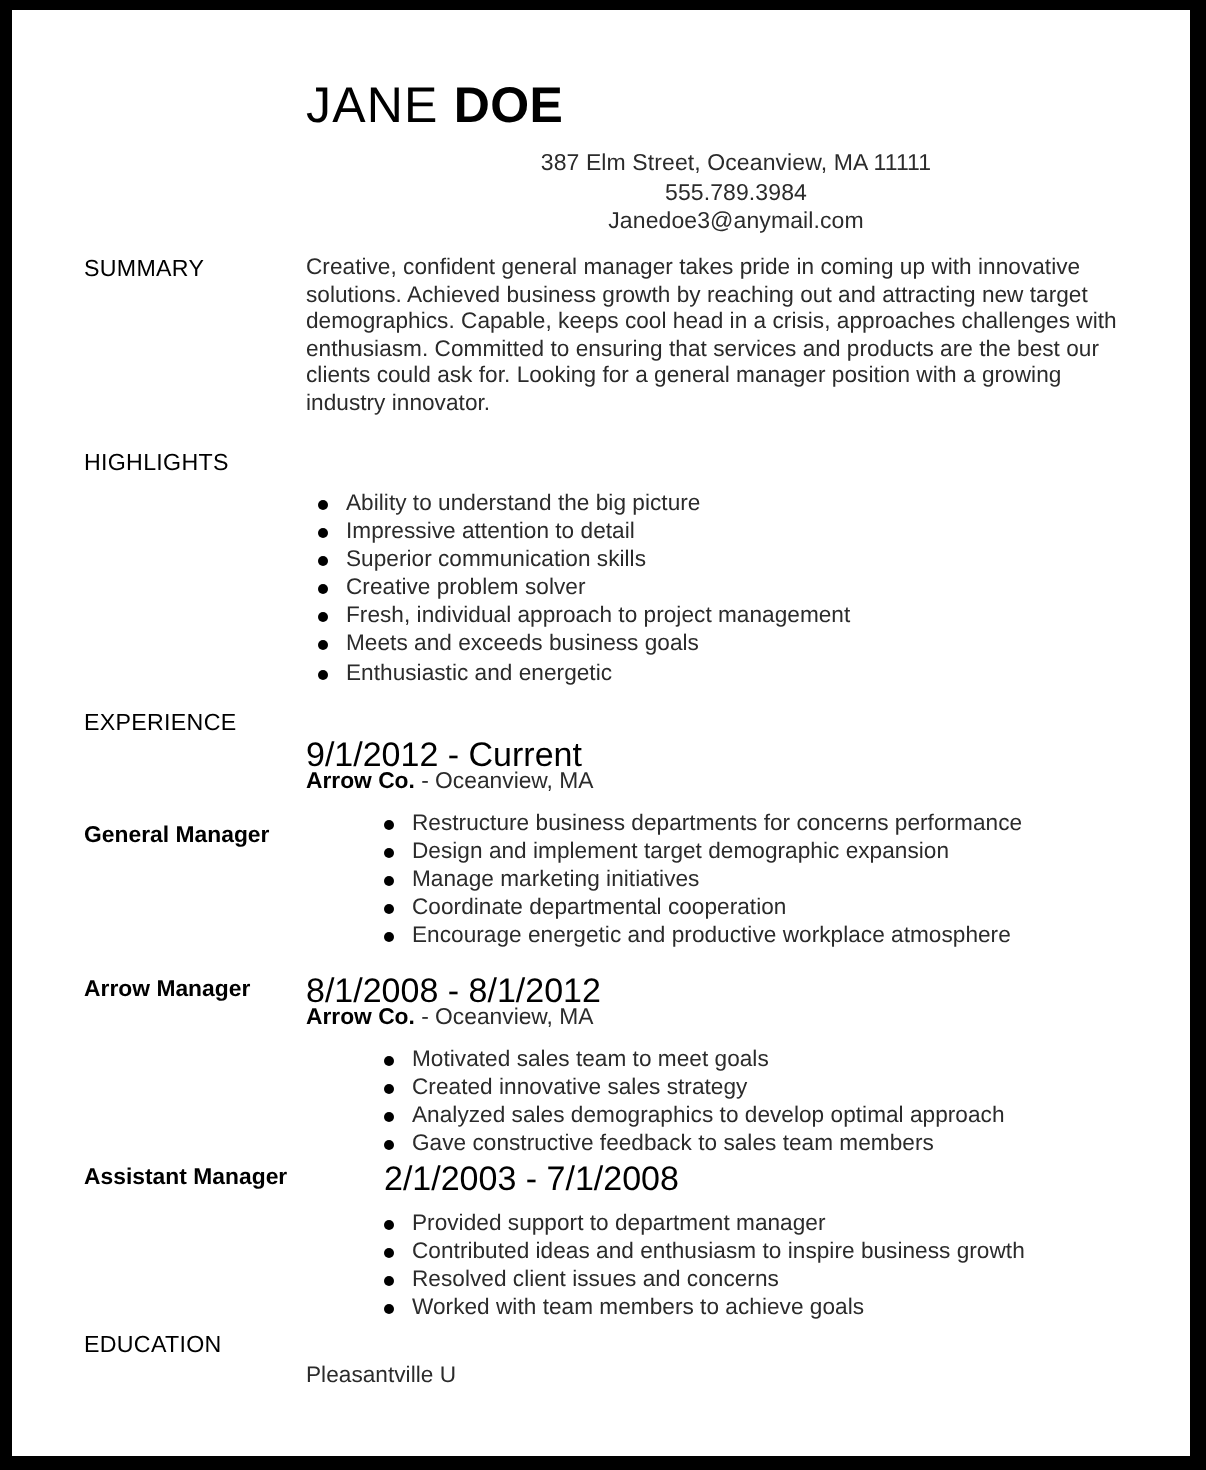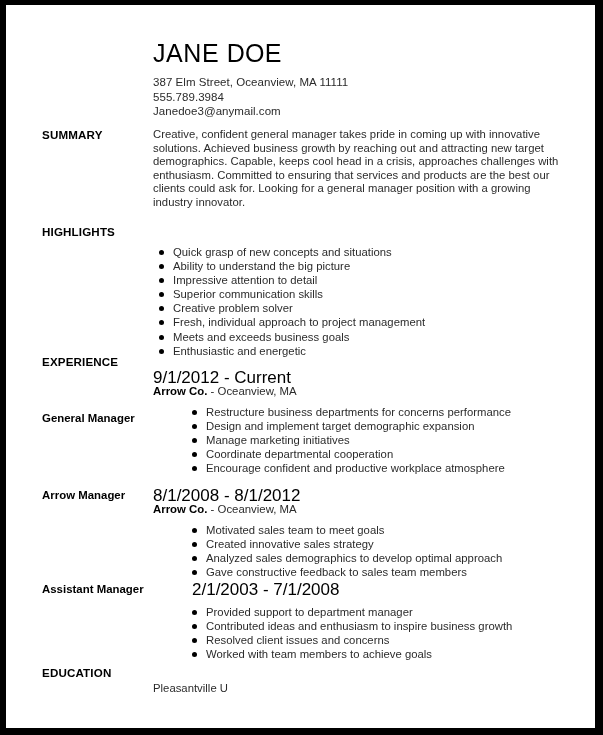--- a/index.html
+++ b/index.html
@@ -38,47 +38,48 @@
     line-height: 30px;
     letter-spacing: 0.6px;
     color: #000000;
     white-space: nowrap;
     font-weight: 300;
   }
   #candidate-name .given {
     font-weight: 300;
   }
   #candidate-name .family {
-    font-weight: 400;
+    font-weight: 700;
     letter-spacing: 0.2px;
   }
   #contact-block {
     margin-top: 7px;
     font-size: 11.5px;
     line-height: 14.6px;
     color: #2b2b2b;
     letter-spacing: 0.05px;
+    text-align: center;
   }
   .contact-line {
     white-space: nowrap;
   }
 
   
   .section {
     position: absolute;
     left: 0;
     width: 589px;
   }
   .section-label {
     position: absolute;
     left: 36px;
     top: 0;
     width: 110px;
     font-size: 11.6px;
-    font-weight: 700;
+    font-weight: 400;
     letter-spacing: 0.15px;
     color: #000000;
     text-transform: uppercase;
   }
   .section-body {
     position: absolute;
     left: 147px;
     top: 0;
     width: 410px;
   }
@@ -173,21 +174,20 @@
     <div class="section-label">SUMMARY</div>
     <div class="section-body">
       <div class="para">Creative, confident general manager takes pride in coming up with innovative solutions. Achieved business growth by reaching out and attracting new target demographics. Capable, keeps cool head in a crisis, approaches challenges with enthusiasm. Committed to ensuring that services and products are the best our clients could ask for. Looking for a general manager position with a growing industry innovator.</div>
     </div>
   </div>
 
   <div class="section" style="top:220px;">
     <div class="section-label">HIGHLIGHTS</div>
     <div class="section-body" style="top:20px;">
       <ul class="bullets bullets-indent" id="highlights-list">
-          <li>Quick grasp of new concepts and situations</li>
           <li>Ability to understand the big picture</li>
           <li>Impressive attention to detail</li>
           <li>Superior communication skills</li>
           <li>Creative problem solver</li>
           <li>Fresh, individual approach to project management</li>
           <li>Meets and exceeds business goals</li>
           <li>Enthusiastic and energetic</li>
         </ul>
     </div>
   </div>
@@ -200,21 +200,21 @@
       <div class="job-meta" style="top: 366px;">
         <div class="job-dates">9/1/2012 - Current</div>
         <div class="job-company"><span class="company-name">Arrow Co.</span><span>&nbsp;- Oceanview, MA</span></div>
       </div>
       <div style="position: absolute; left: 180px; top: 400px; width: 400px;">
         <ul class="bullets">
           <li>Restructure business departments for concerns performance</li>
           <li>Design and implement target demographic expansion</li>
           <li>Manage marketing initiatives</li>
           <li>Coordinate departmental cooperation</li>
-          <li>Encourage confident and productive workplace atmosphere</li>
+          <li>Encourage energetic and productive workplace atmosphere</li>
         </ul>
       </div>
       <div class="job-title" style="top: 484px;">Arrow Manager</div>
       <div class="job-meta" style="top: 484px;">
         <div class="job-dates">8/1/2008 - 8/1/2012</div>
         <div class="job-company"><span class="company-name">Arrow Co.</span><span>&nbsp;- Oceanview, MA</span></div>
       </div>
       <div style="position: absolute; left: 180px; top: 518px; width: 400px;">
         <ul class="bullets">
           <li>Motivated sales team to meet goals</li>

